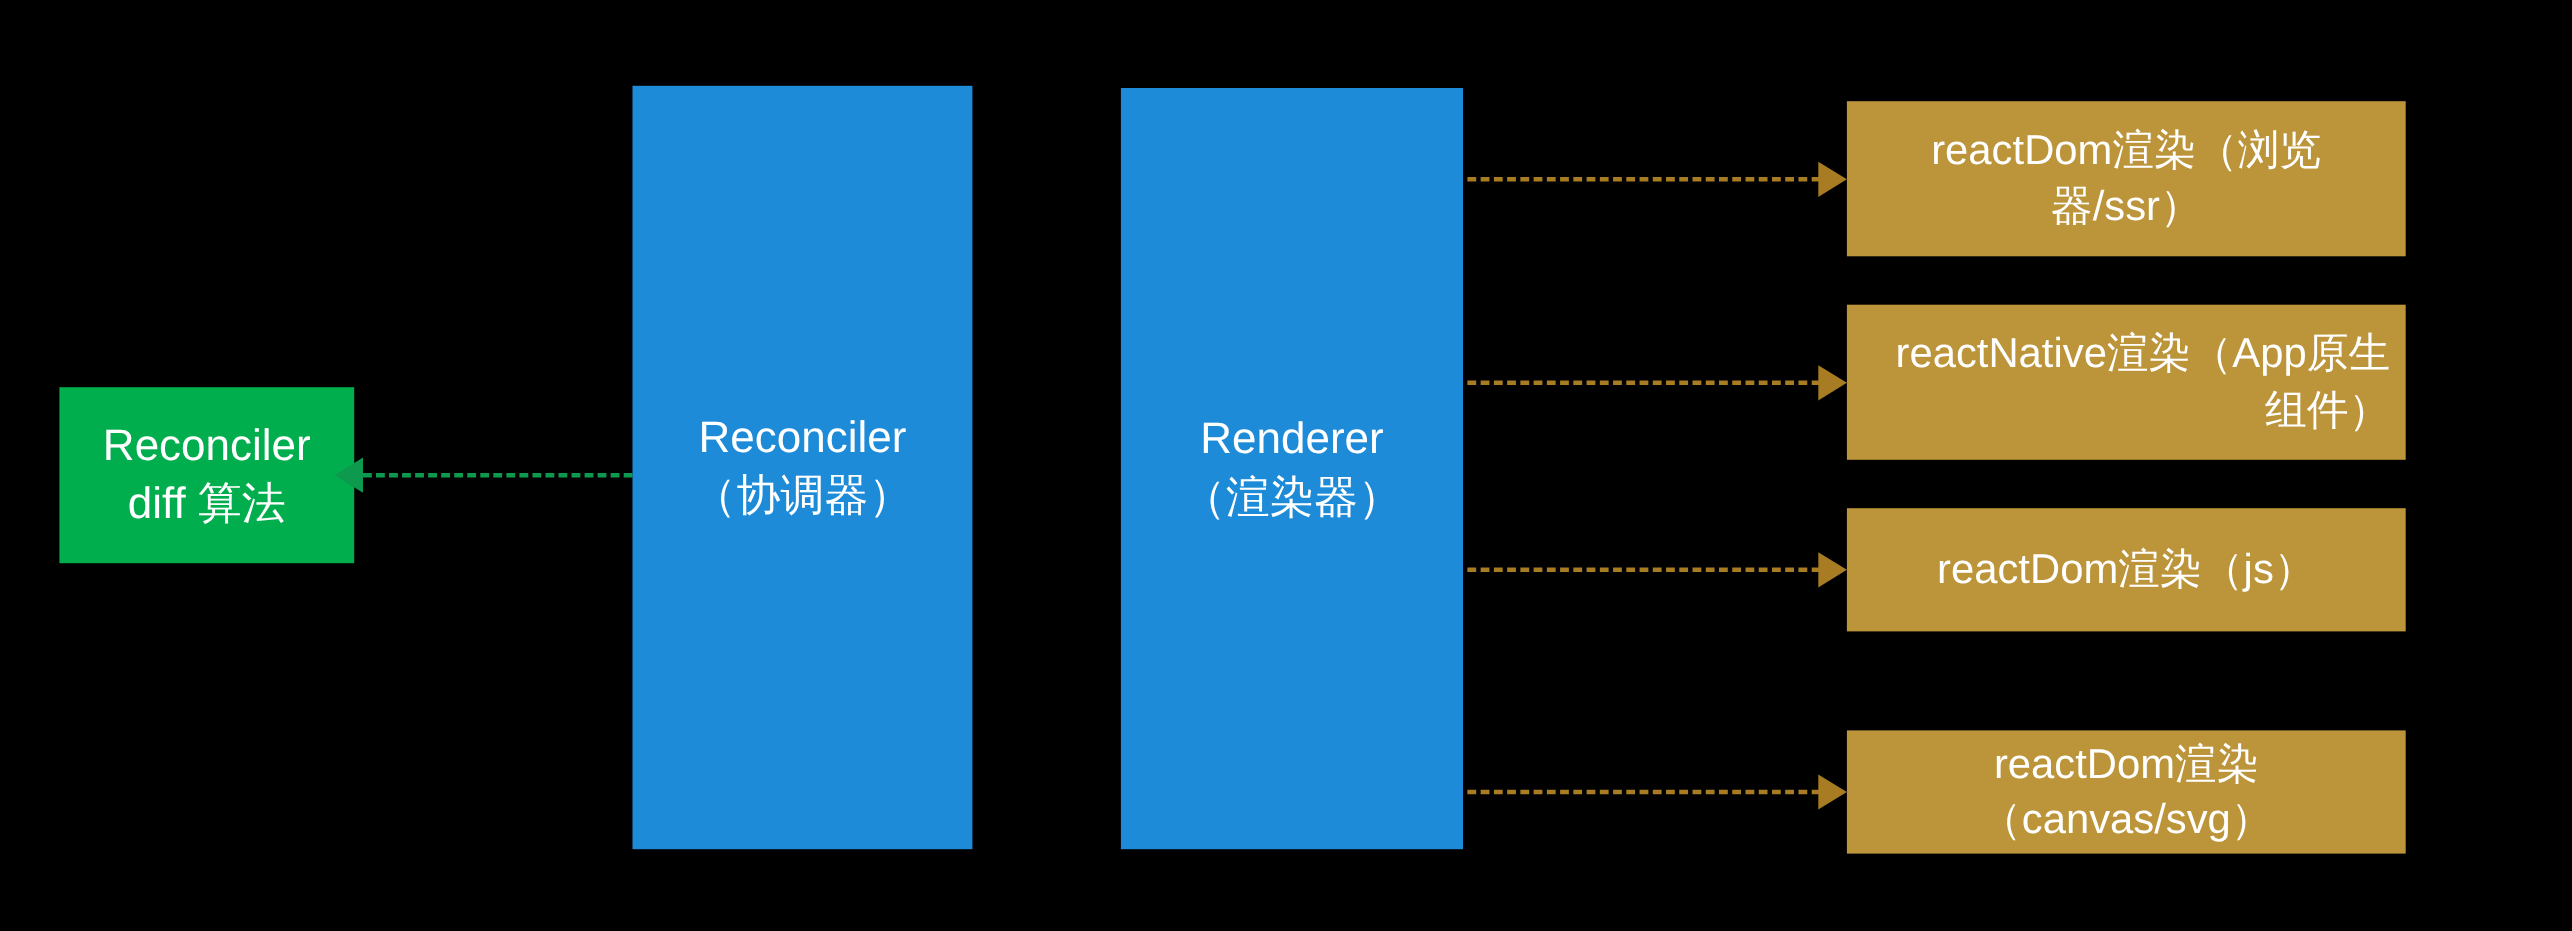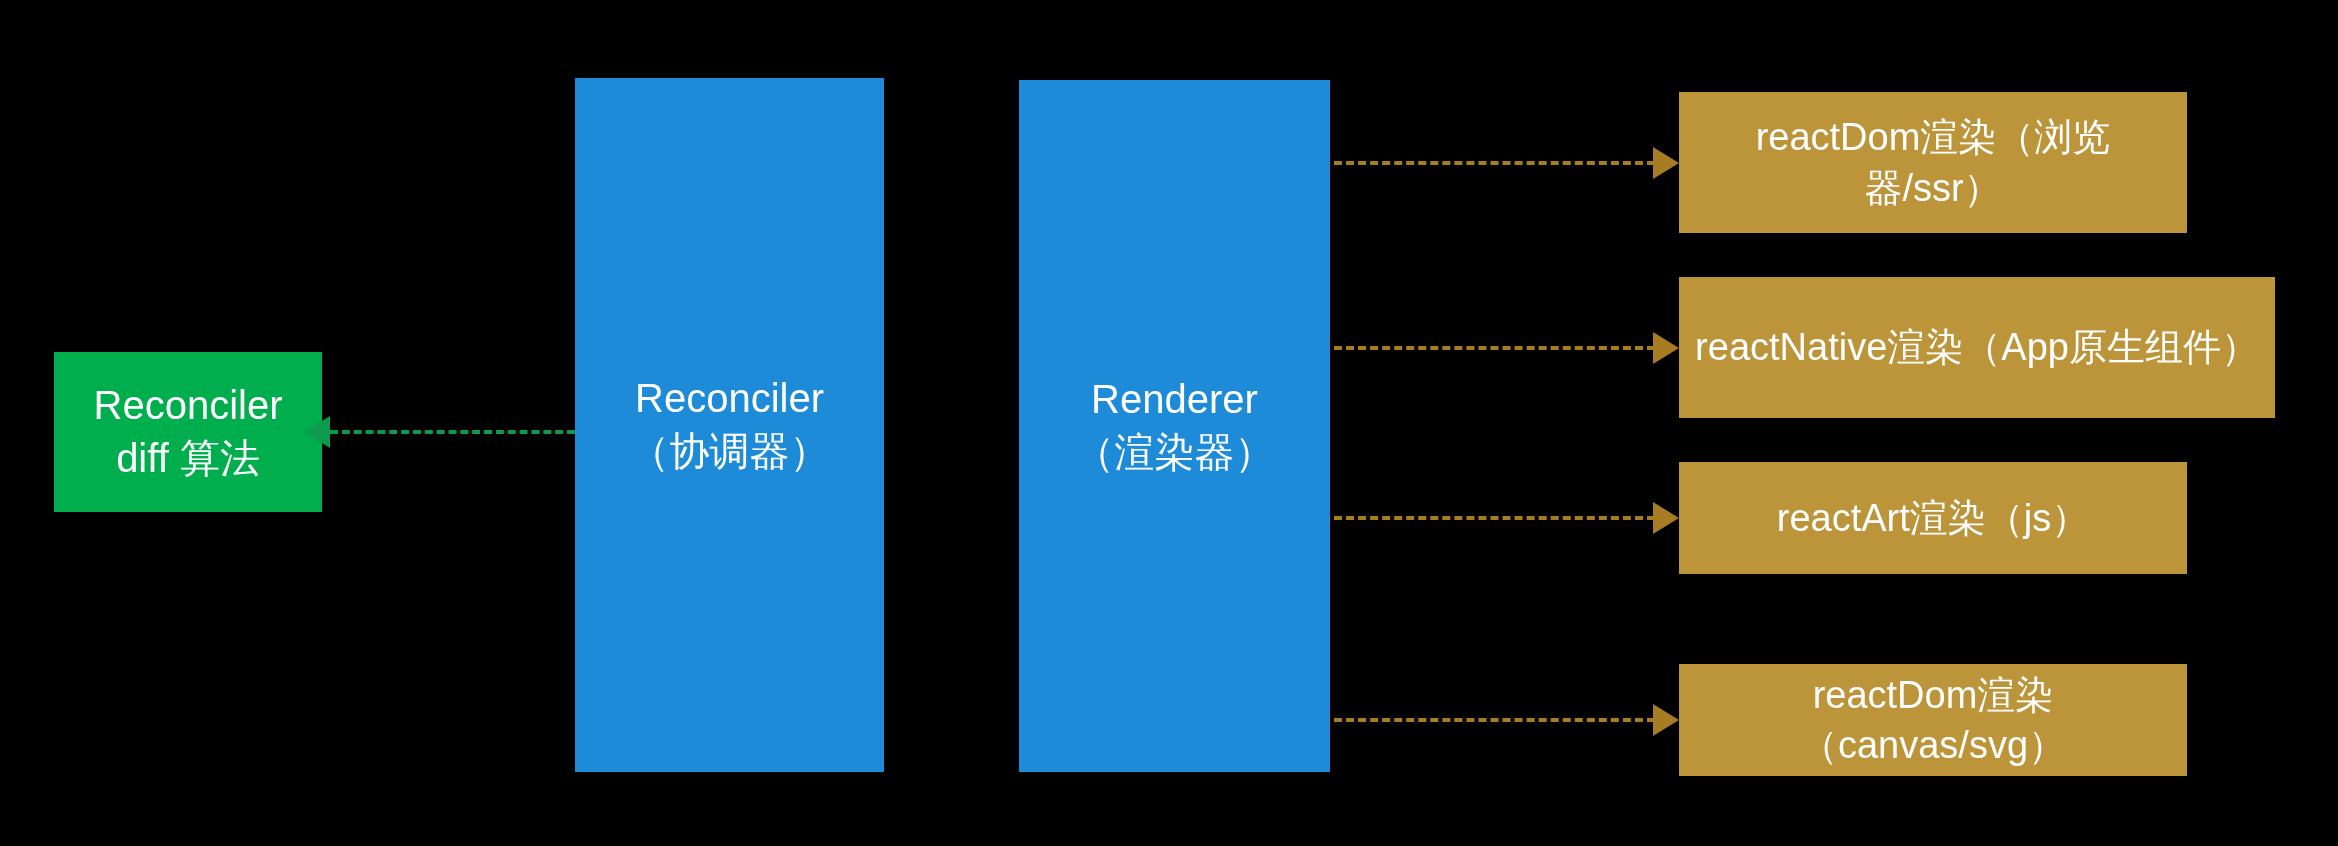--- a/index.html
+++ b/index.html
@@ -89,28 +89,28 @@
     <span>Renderer
 （渲染器）</span>
   </div>
 
   <div class="node node-gold" style="left:1679px; top:92px; width:508px; height:141px;">
     <span>reactDom渲染（浏览器/ssr）</span>
   </div>
   <div class="conn conn-gold" style="left:1334px; top:161px; width:321px;"></div>
   <div class="arrowhead arrow-right" style="left:1653px; top:147px;"></div>
 
-  <div class="node node-gold" style="left:1679px; top:277px; width:596px; height:141px;text-align:right;">
+  <div class="node node-gold" style="left:1679px; top:277px; width:508px; height:141px;text-align:right;">
     <span>reactNative渲染（App原生组件）</span>
   </div>
   <div class="conn conn-gold" style="left:1334px; top:346px; width:321px;"></div>
   <div class="arrowhead arrow-right" style="left:1653px; top:332px;"></div>
 
   <div class="node node-gold" style="left:1679px; top:462px; width:508px; height:112px;">
-    <span>reactArt渲染（js）</span>
+    <span>reactDom渲染（js）</span>
   </div>
   <div class="conn conn-gold" style="left:1334px; top:516px; width:321px;"></div>
   <div class="arrowhead arrow-right" style="left:1653px; top:502px;"></div>
 
   <div class="node node-gold" style="left:1679px; top:664px; width:508px; height:112px;">
     <span>reactDom渲染（canvas/svg）</span>
   </div>
   <div class="conn conn-gold" style="left:1334px; top:718px; width:321px;"></div>
   <div class="arrowhead arrow-right" style="left:1653px; top:704px;"></div>
 

